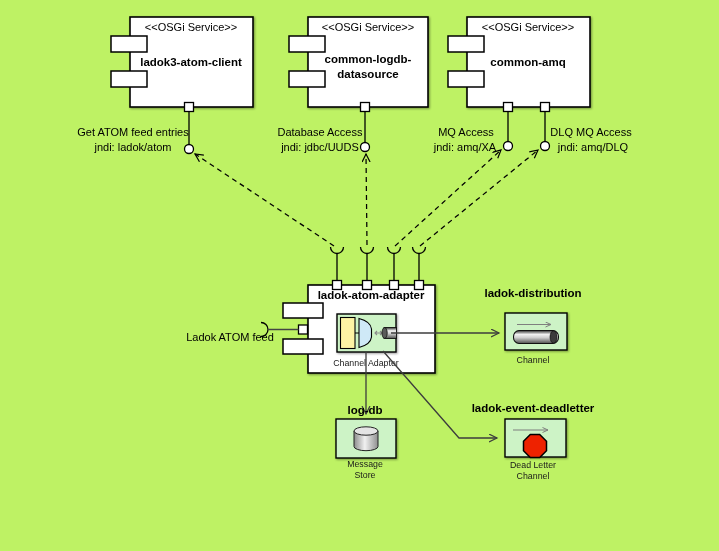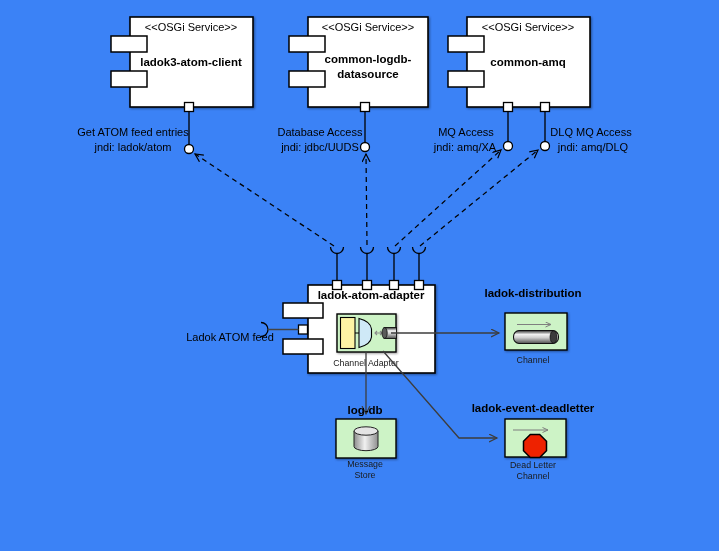--- a/index.html
+++ b/index.html
@@ -1,16 +1,16 @@
 <!DOCTYPE html>
 <html><head>
 <meta charset="utf-8">
 <style>
   html,body{margin:0;padding:0;background:#ffffff;}
-  .stage{position:relative;width:719px;height:551px;background:#3b82f6;overflow:hidden;
+  .stage{position:relative;width:719px;height:551px;background:#bef264;overflow:hidden;
          font-family:"Liberation Sans", sans-serif;}
   svg text{font-family:"Liberation Sans", sans-serif;fill:#000;}
   .stereo{font-size:11px;}
   .cname{font-size:11.5px;font-weight:bold;}
   .lbl{font-size:11px;}
   .cap{font-size:8.8px;fill:#1a1a1a;}
   .shadow{filter:drop-shadow(1.2px 1.8px 1.2px rgba(0,0,0,0.40));}
   .box{fill:#ffffff;stroke:#000;stroke-width:1.6;}
   .tab{fill:#ffffff;stroke:#000;stroke-width:1.5;}
   .port{fill:#ffffff;stroke:#000;stroke-width:1.3;}

